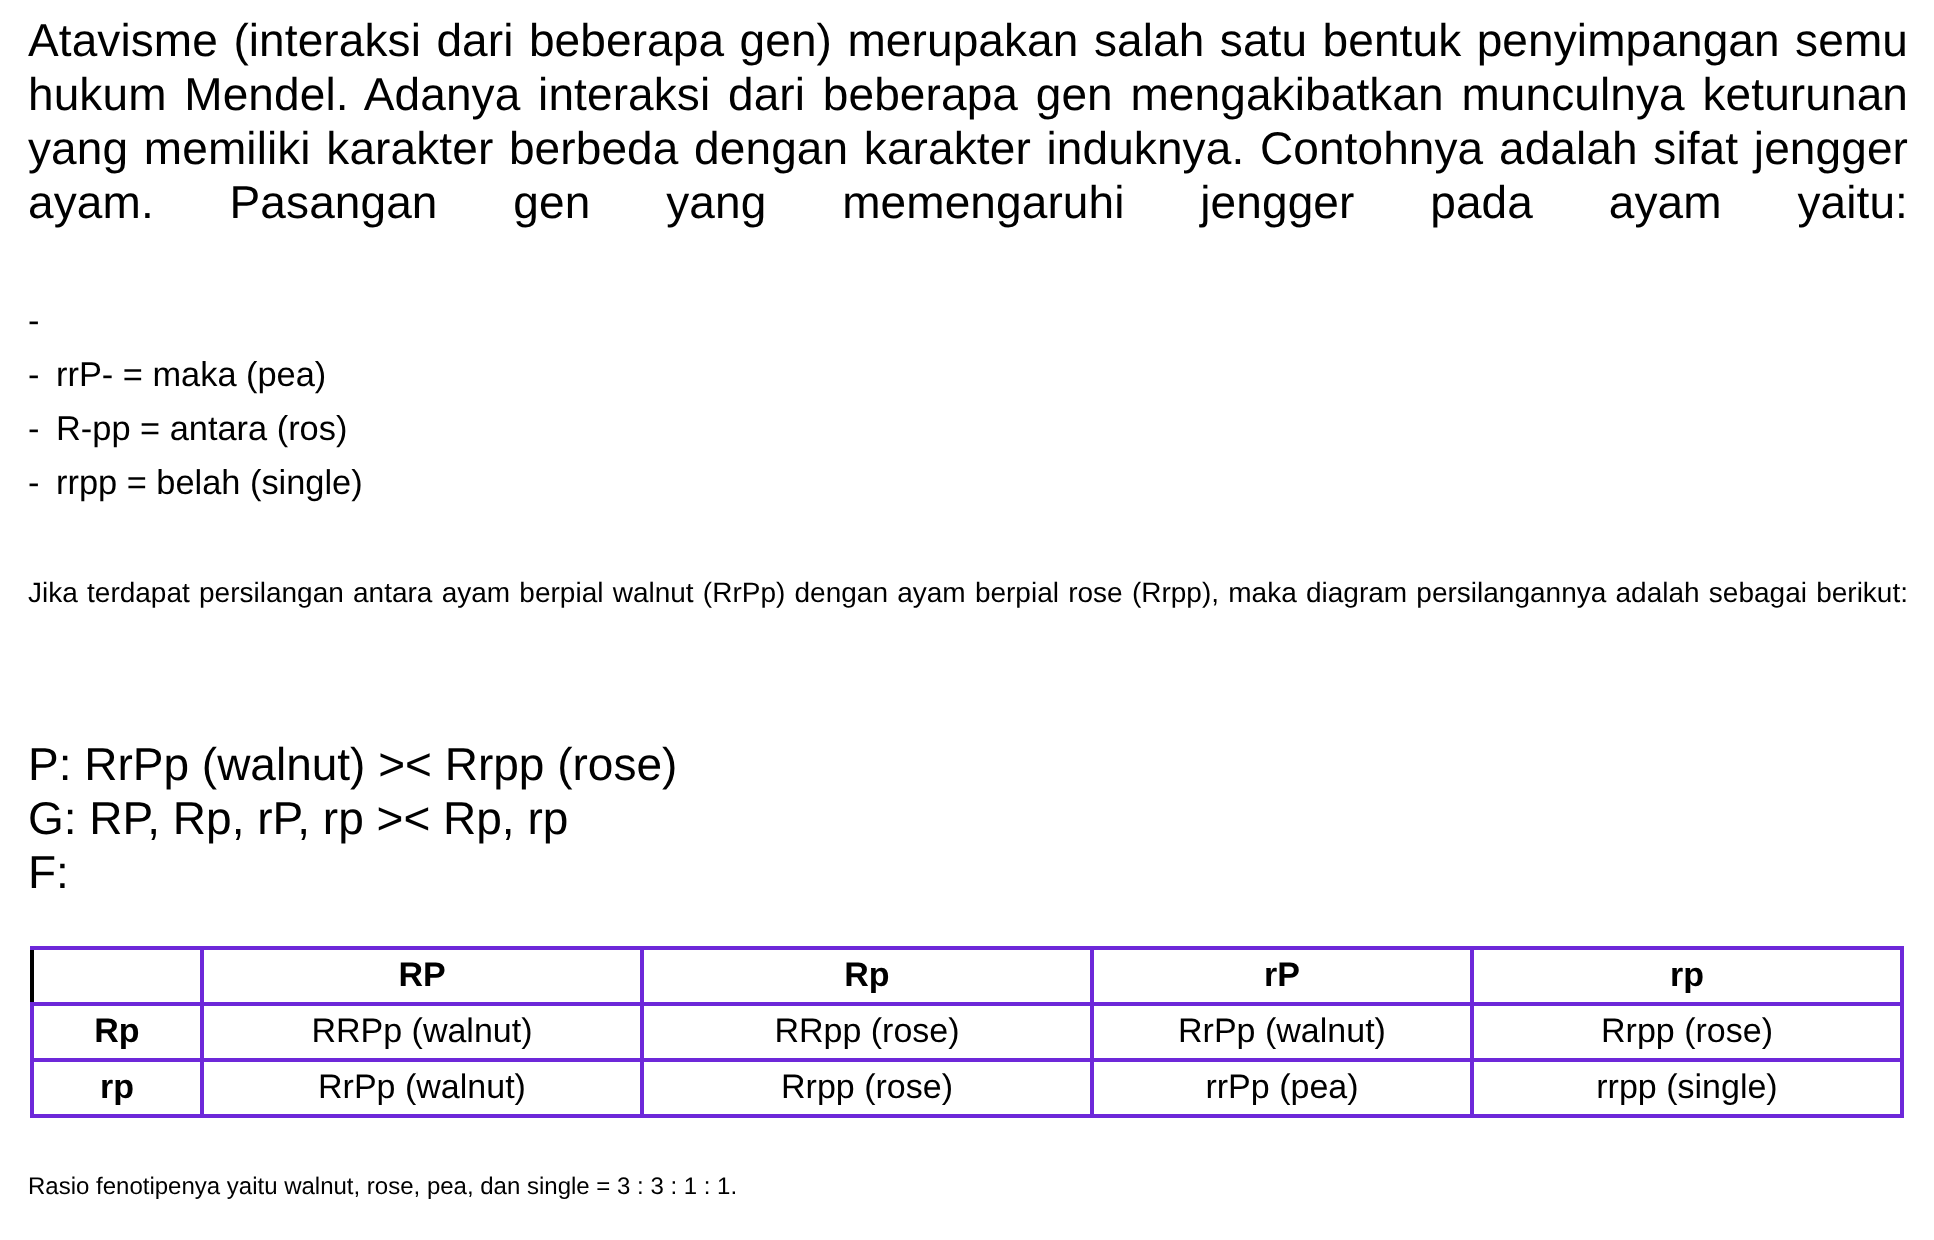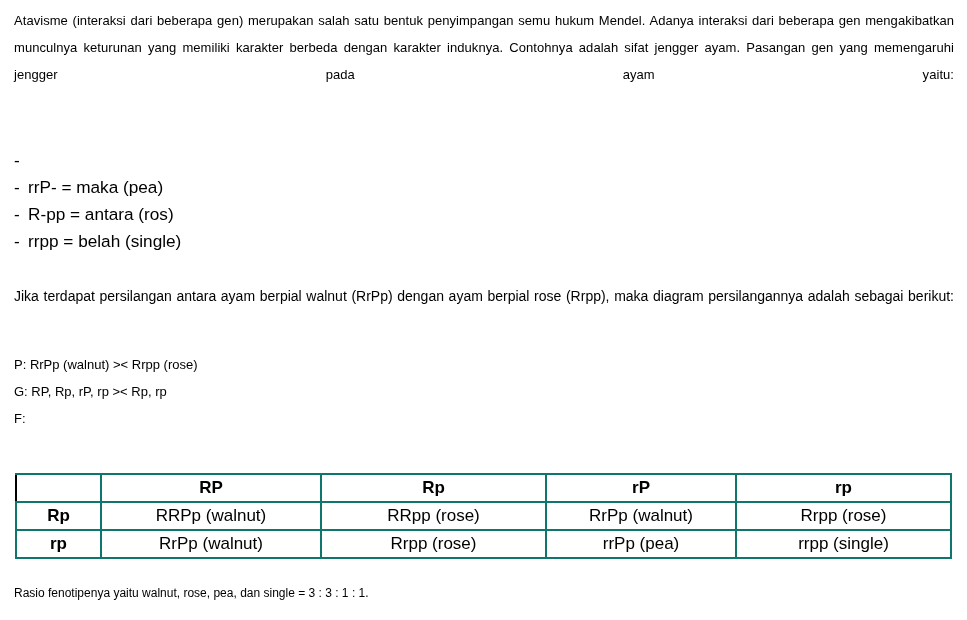--- a/index.html
+++ b/index.html
@@ -23,21 +23,21 @@
     width: 967px;
     height: 620px;
   }
 
   
   .intro {
     position: absolute;
     left: 14px;
     top: 7px;
     width: 940px;
-    font-size: 13px;
+    font-size: 23px;
     line-height: 27px;
     text-align: justify;
     text-justify: inter-word;
     letter-spacing: 0.05px;
   }
   .intro::after {
     content: "";
     display: inline-block;
     width: 100%;
   }
@@ -79,23 +79,23 @@
   .para2::after {
     content: "";
     display: inline-block;
     width: 100%;
   }
 
   
   .cross {
     position: absolute;
     left: 14px;
-    top: 351px;
+    top: 369px;
     width: 600px;
-    font-size: 13px;
+    font-size: 23px;
     line-height: 27px;
   }
   .cross-line {
     height: 27px;
     white-space: nowrap;
   }
 
   
   .punnett-wrap {
     position: absolute;
@@ -104,21 +104,21 @@
     width: 935px;
   }
   table.punnett {
     border-collapse: collapse;
     width: 935px;
     table-layout: fixed;
     font-size: 17px;
   }
   table.punnett td,
   table.punnett th {
-    border: 2px solid #0f766e;
+    border: 2px solid #6d28d9;
     text-align: center;
     vertical-align: middle;
     height: 26px;
     padding: 0 2px;
     font-weight: normal;
     line-height: 24px;
     white-space: nowrap;
     overflow: hidden;
   }
   table.punnett th.corner {

